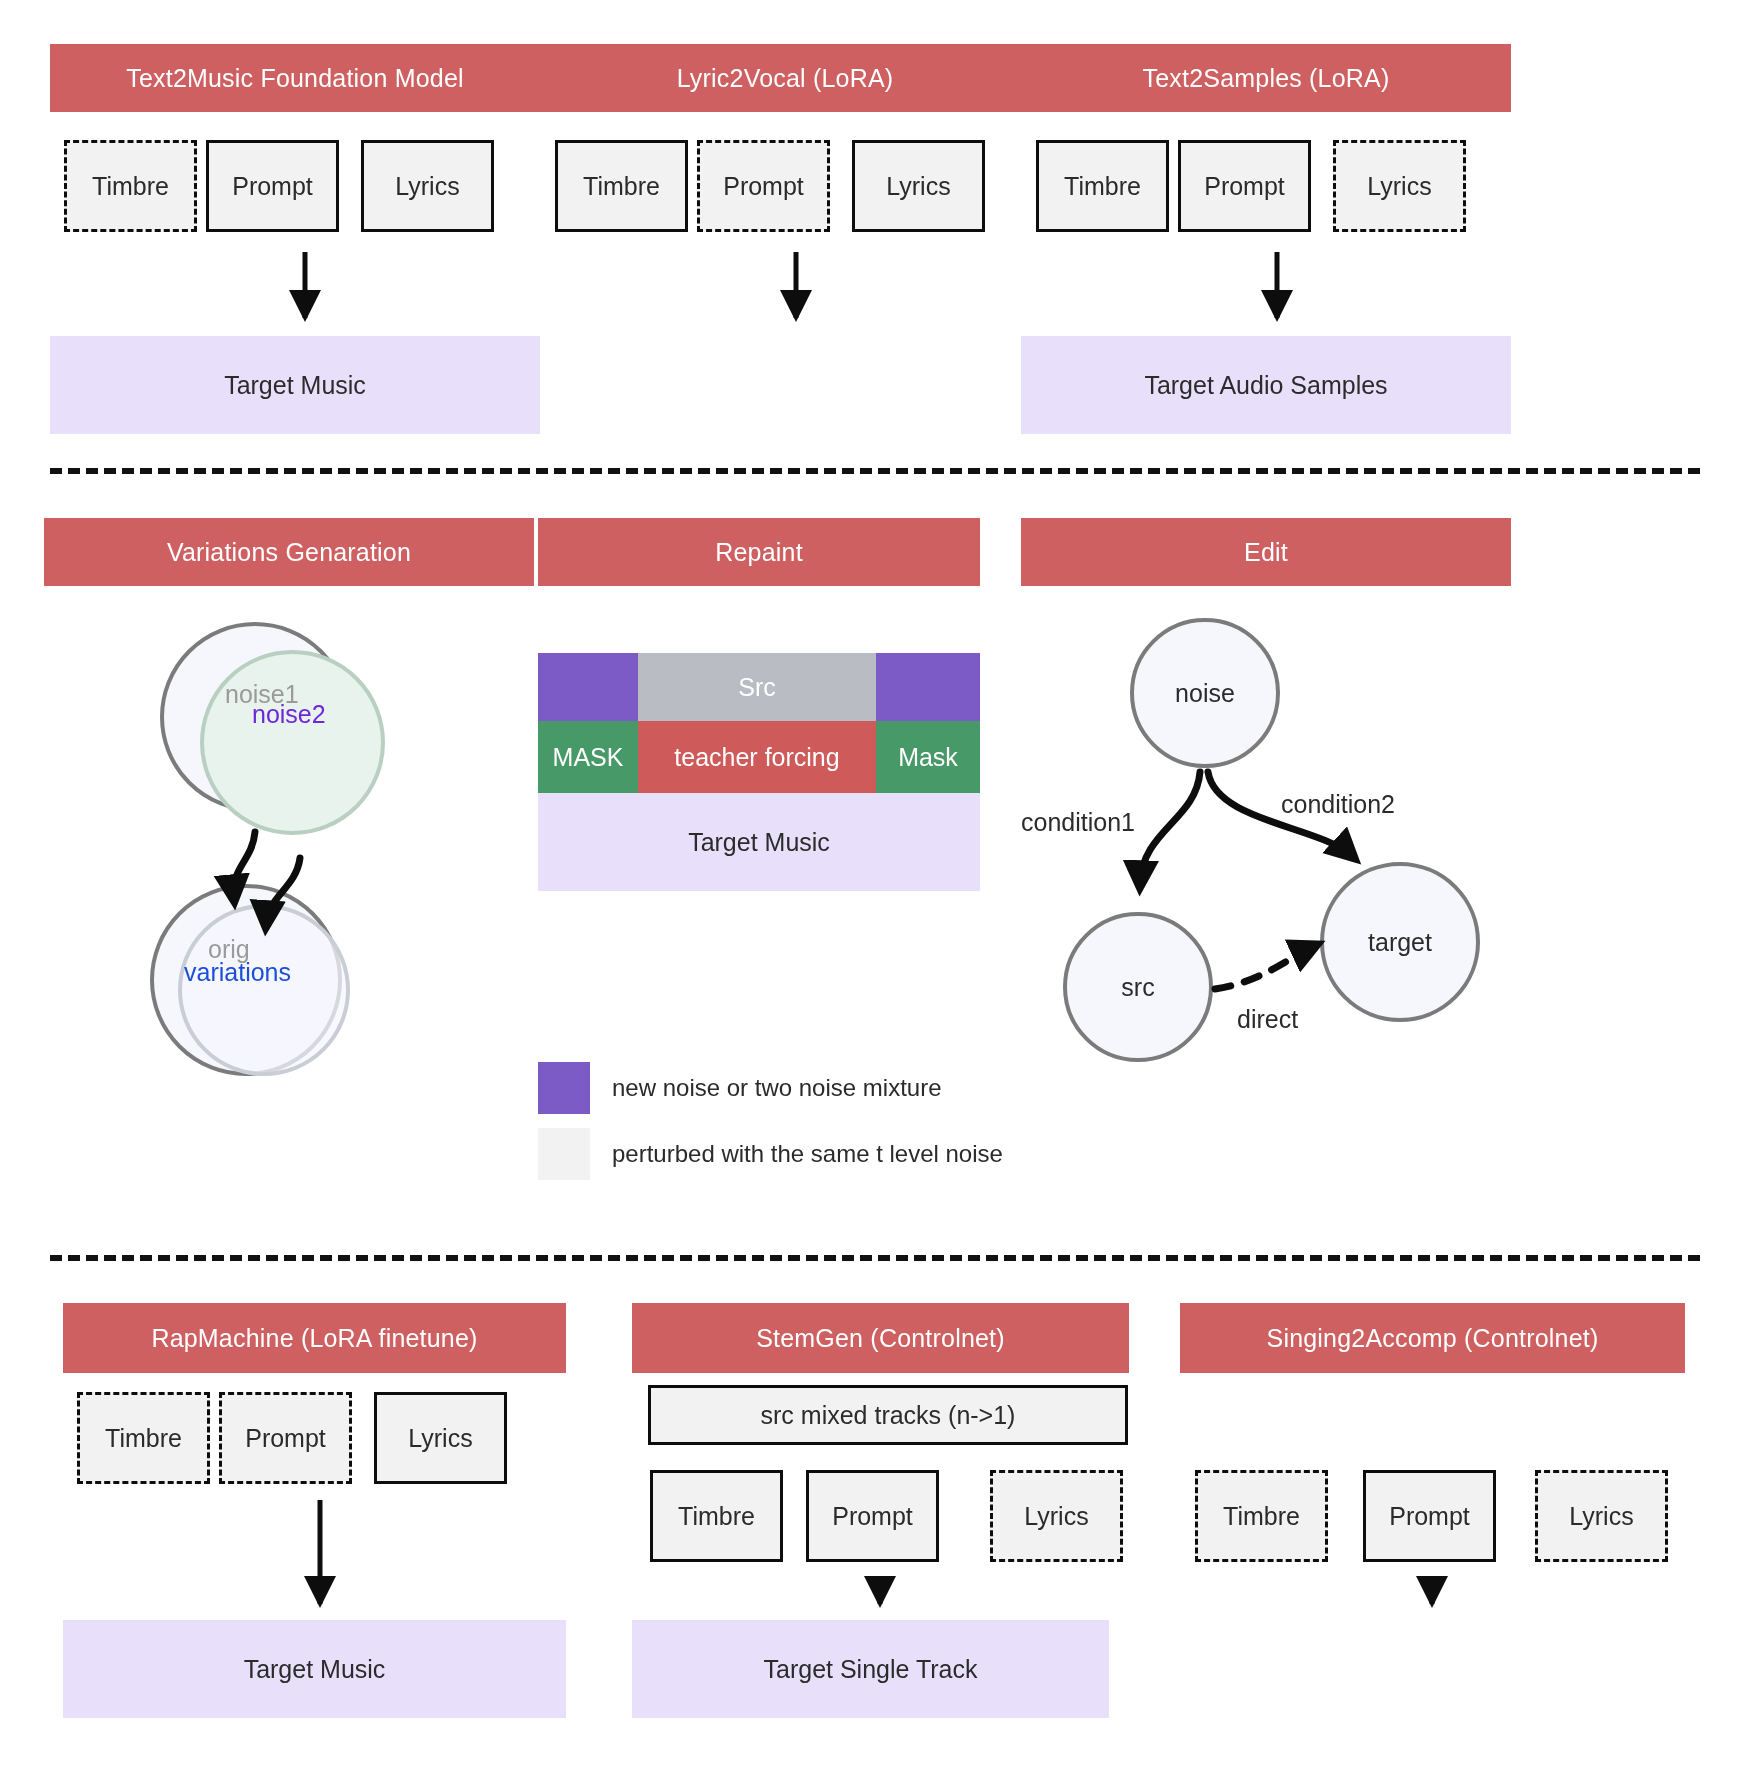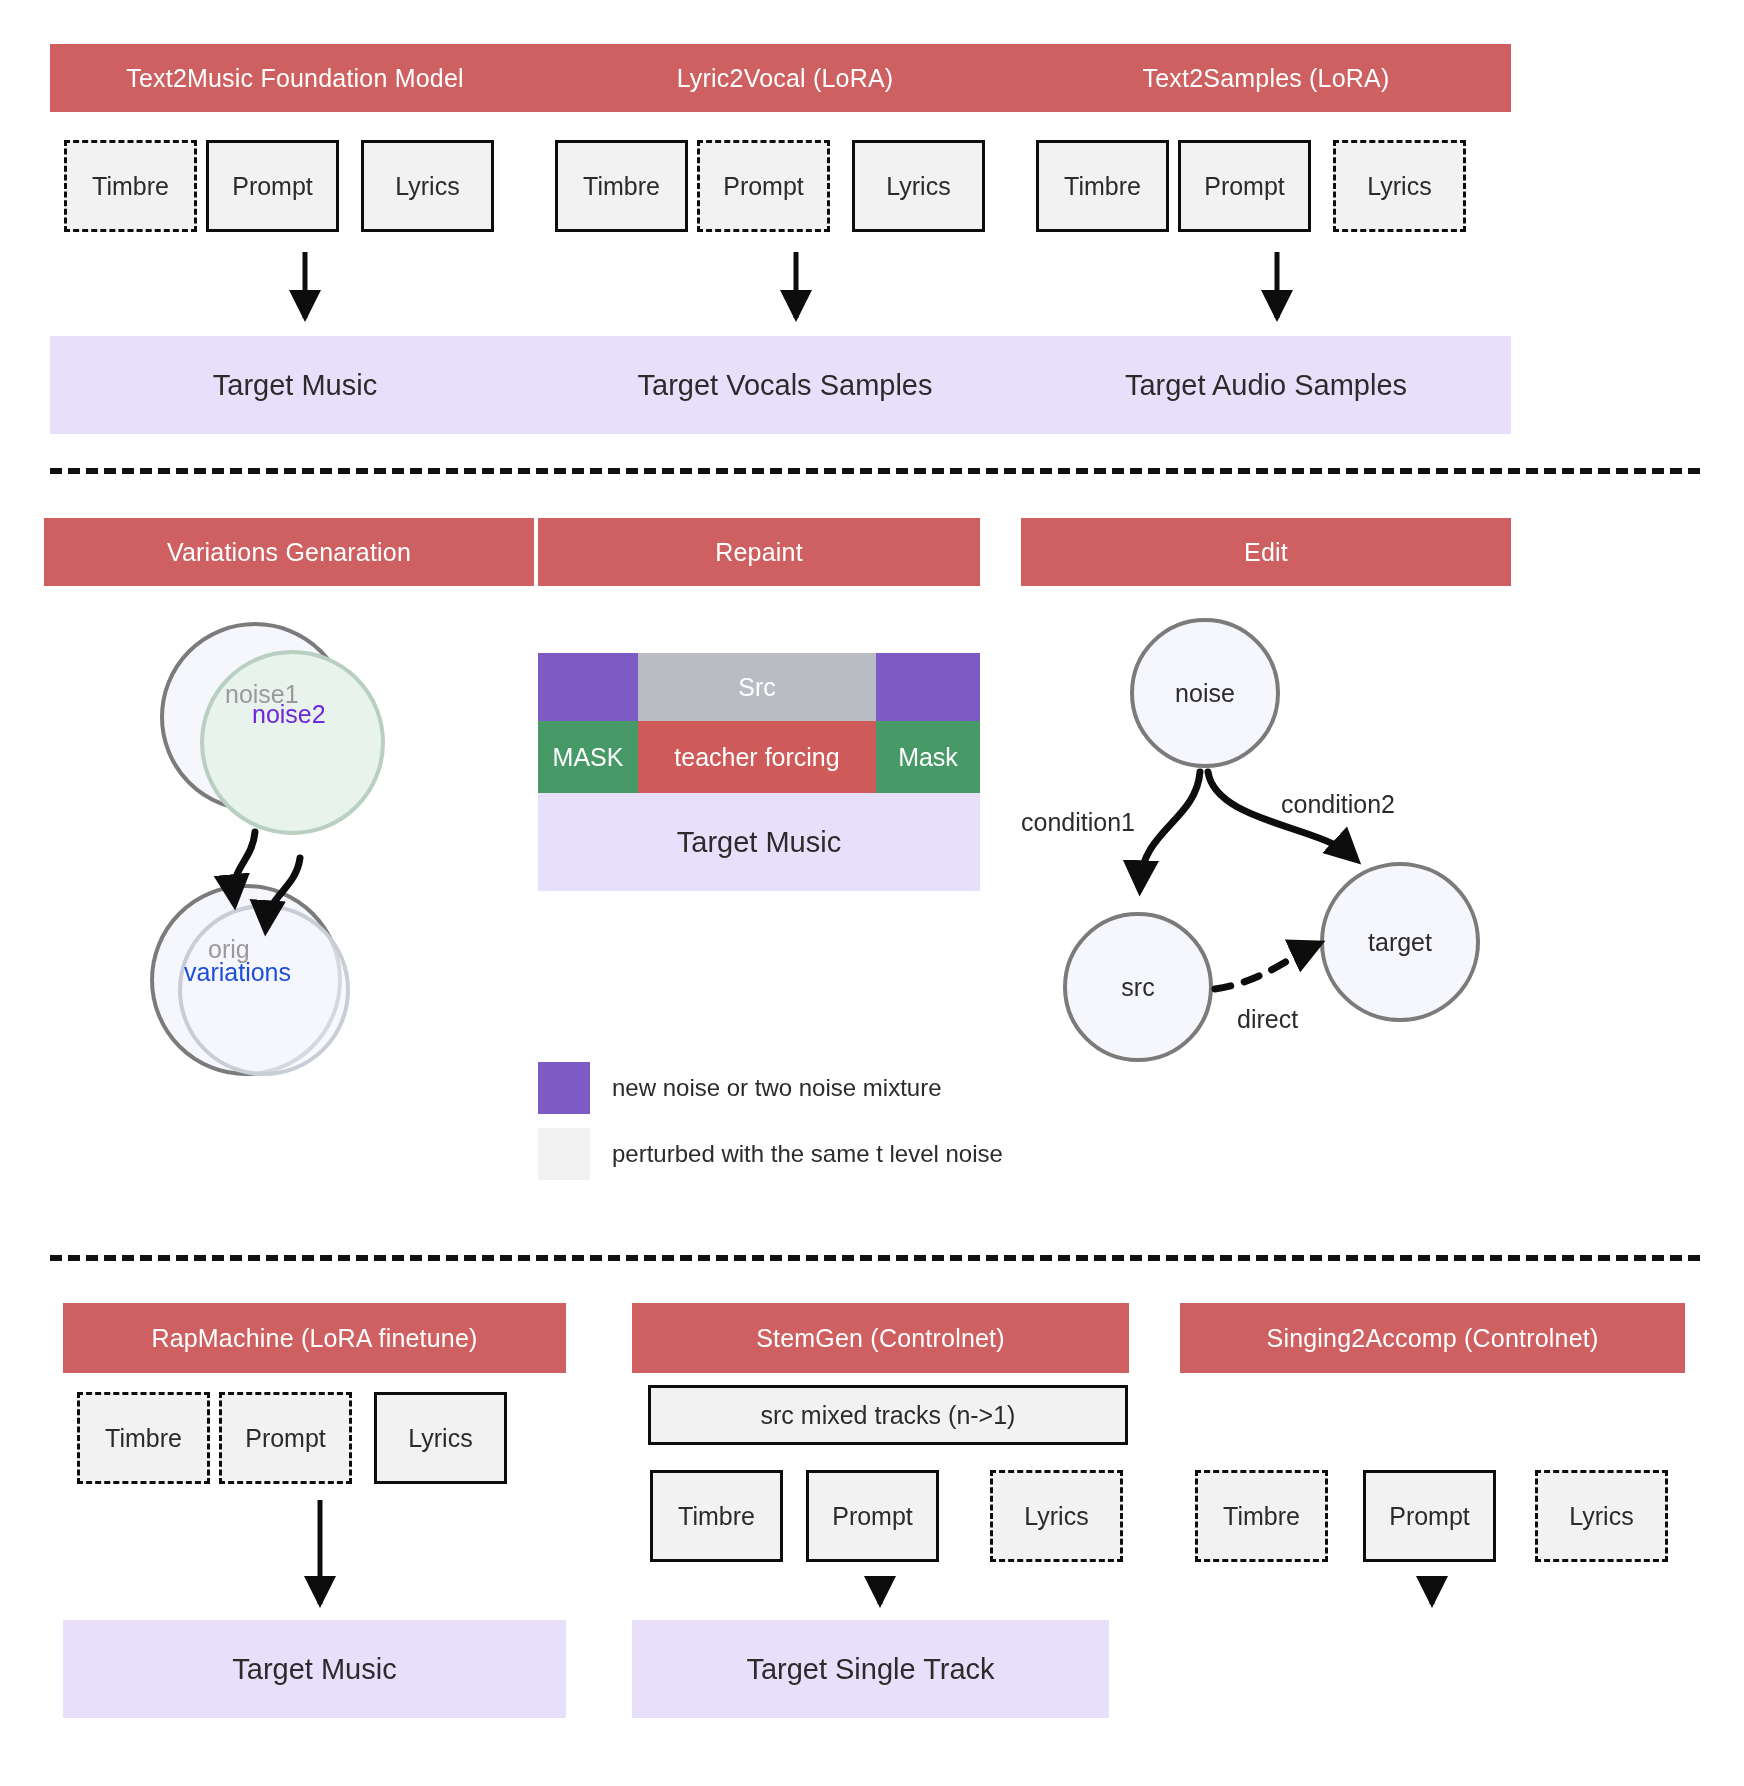--- a/index.html
+++ b/index.html
@@ -60,21 +60,21 @@
     color: #2b2b2b;
     box-sizing: border-box;
   }
 
   
   .target-bar {
     background: #e8e0fb;
     display: flex;
     align-items: center;
     justify-content: center;
-    font-size: 29px;
+    font-size: 25px;
     color: #2b2b2b;
     text-align: center;
   }
 
   
   .divider {
     border-top: 6px dashed #111;
     height: 0;
   }
 
@@ -153,21 +153,20 @@
   <div class="abs chip" style="left:361px; top:140px; width:133px; height:92px;">Lyrics</div>
 
   <div class="abs target-bar" style="left:50px; top:336px; width:490px; height:98px;">Target Music</div>
 
   <div class="abs sec-header" style="left:540px; top:44px; width:490px; height:68px;">Lyric2Vocal (LoRA)</div>
 
   <div class="abs chip" style="left:555px; top:140px; width:133px; height:92px;">Timbre</div>
   <div class="abs chip dashed" style="left:697px; top:140px; width:133px; height:92px;">Prompt</div>
   <div class="abs chip" style="left:852px; top:140px; width:133px; height:92px;">Lyrics</div>
 
-  <div class="abs target-bar" style="left:540px; top:336px; width:490px; height:98px;">Target Vocals Samples</div>
 
   <div class="abs sec-header" style="left:1021px; top:44px; width:490px; height:68px;">Text2Samples (LoRA)</div>
 
   <div class="abs chip" style="left:1036px; top:140px; width:133px; height:92px;">Timbre</div>
   <div class="abs chip" style="left:1178px; top:140px; width:133px; height:92px;">Prompt</div>
   <div class="abs chip dashed" style="left:1333px; top:140px; width:133px; height:92px;">Lyrics</div>
 
   <div class="abs target-bar" style="left:1021px; top:336px; width:490px; height:98px;">Target Audio Samples</div>
 
   <div class="abs divider" style="left:50px; top:468px; width:1650px;"></div>

